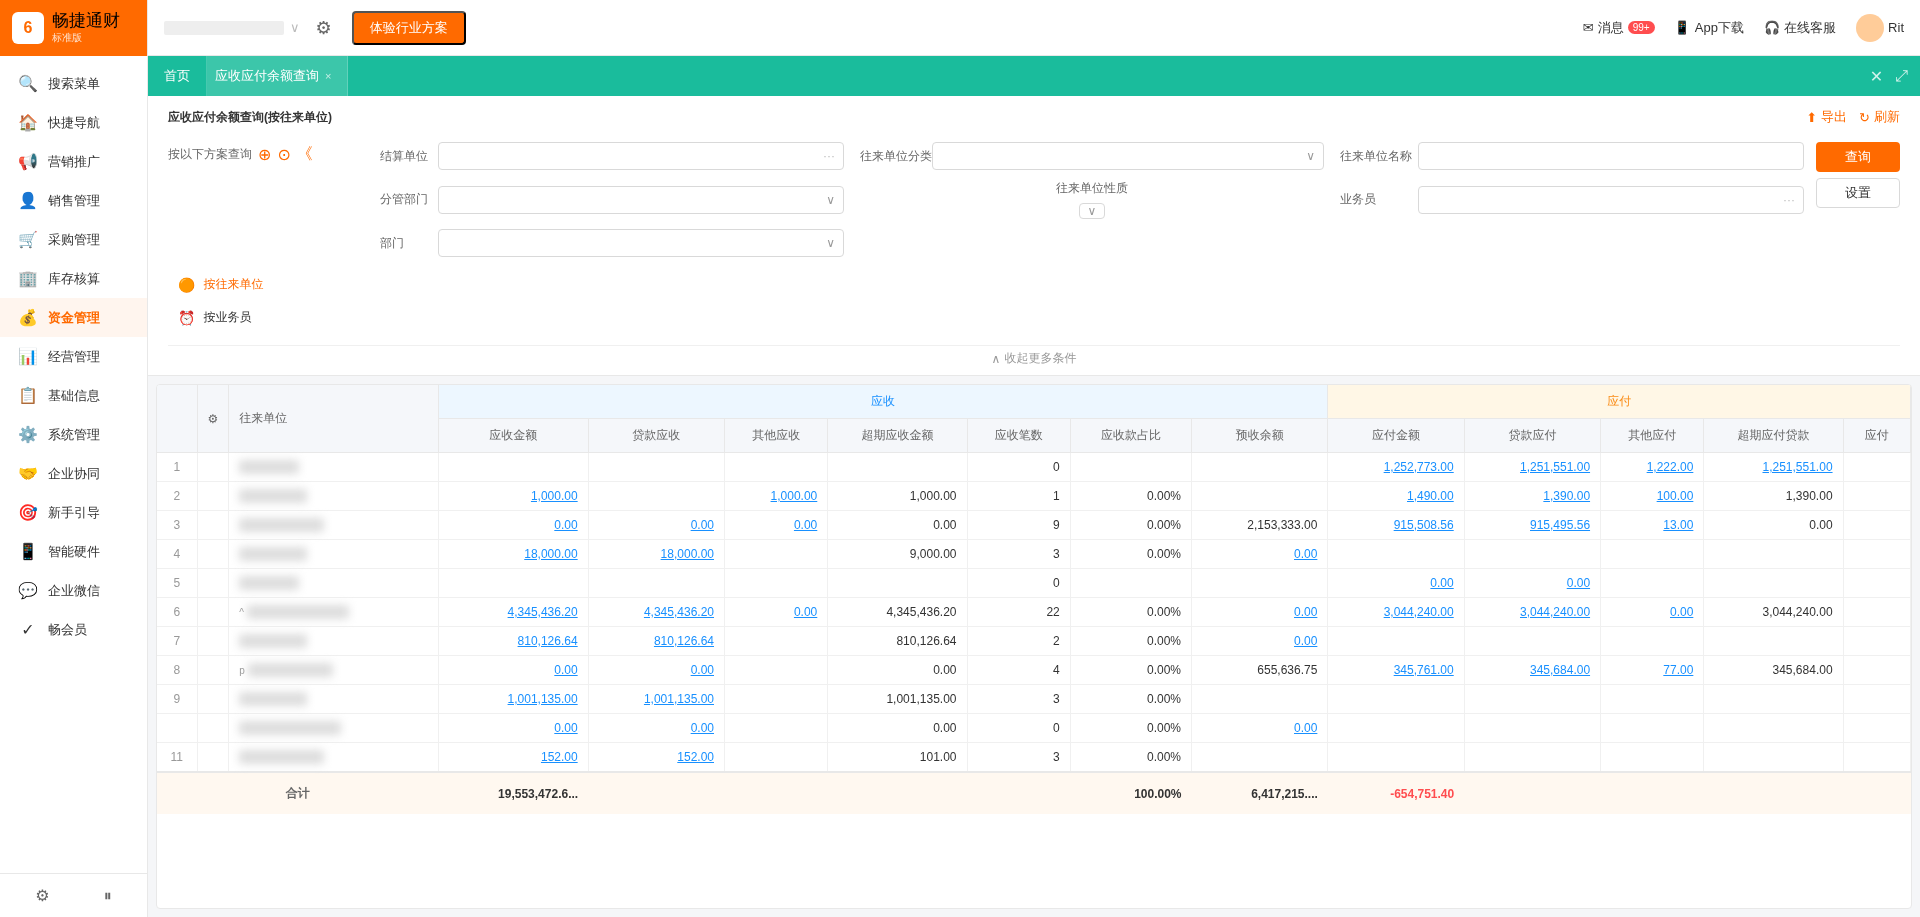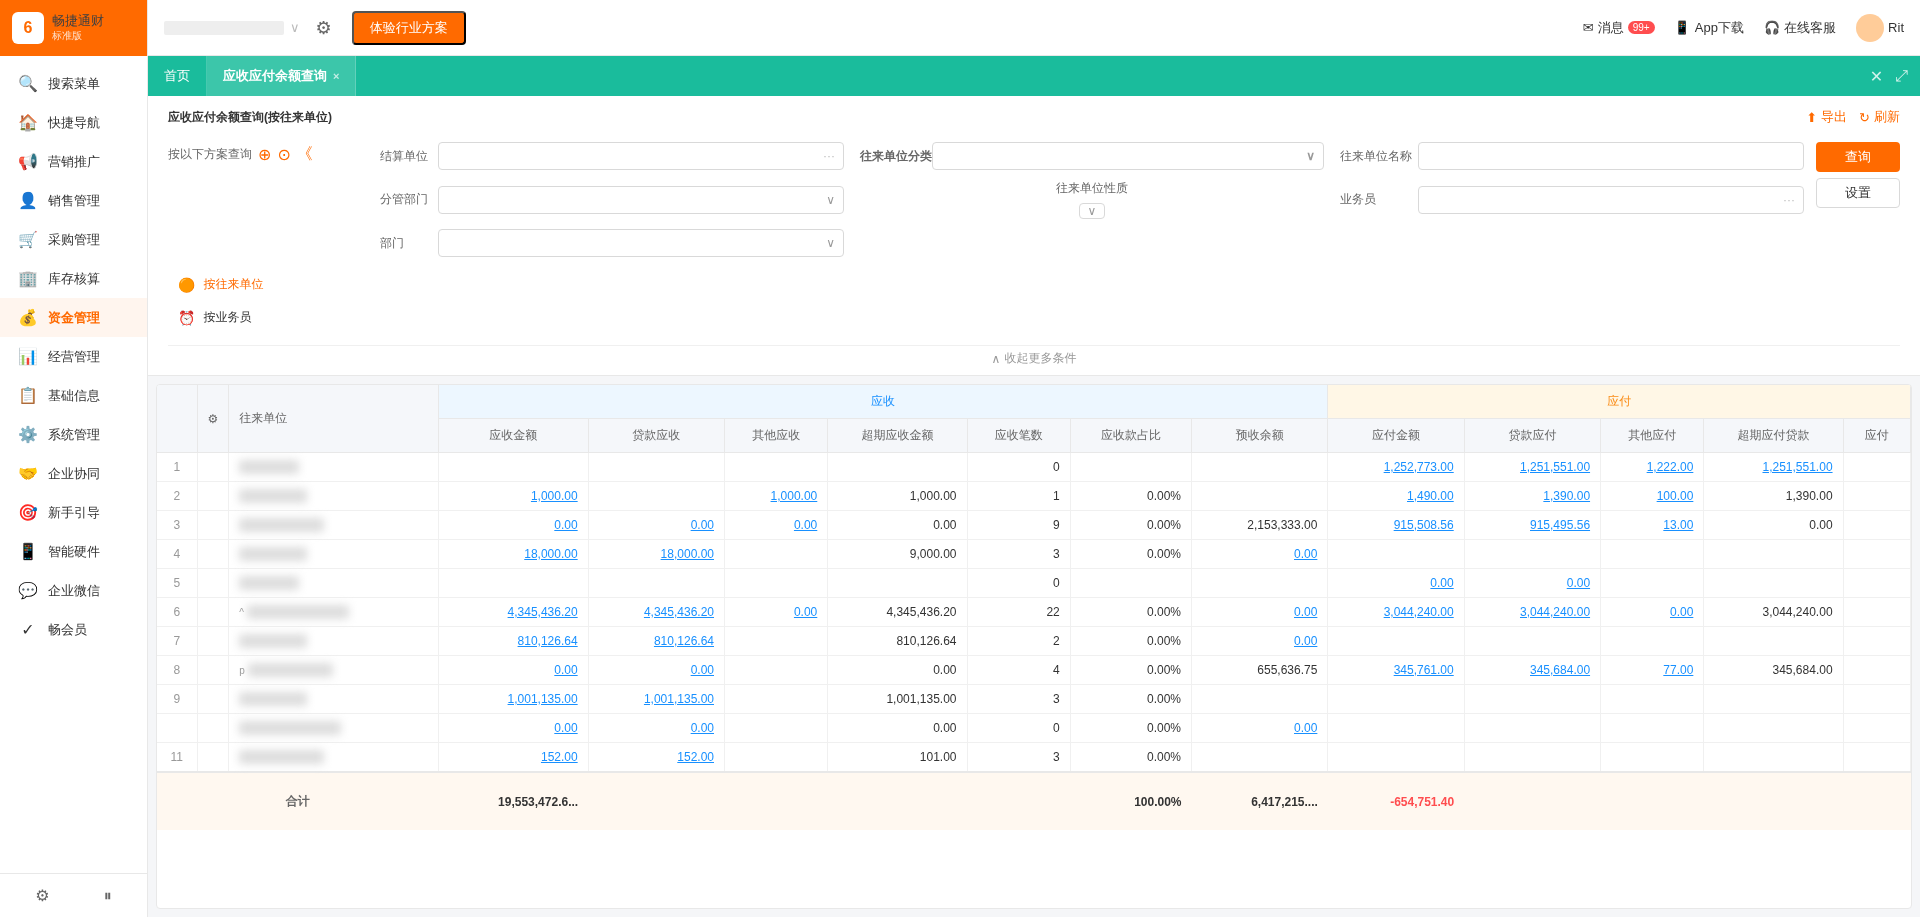--- a/index.html
+++ b/index.html
@@ -11,21 +11,21 @@
       background: #fff; border-right: 1px solid #e8e8e8; z-index: 100;
       display: flex; flex-direction: column;
     }
     .sidebar-logo {
       height: 56px; background: #ff6a00; display: flex; align-items: center; padding: 0 12px; gap: 8px;
     }
     .sidebar-logo-icon {
       width: 32px; height: 32px; background: #fff; border-radius: 6px;
       display: flex; align-items: center; justify-content: center; font-weight: bold; color: #ff6a00; font-size: 16px;
     }
-    .sidebar-logo-text { color: #404040; font-size: 13px; line-height: 1.2; }
+    .sidebar-logo-text { color: #000000; font-size: 17px; line-height: 1.2; }
     .sidebar-logo-sub { color: rgba(255,255,255,0.8); font-size: 10px; }
     .sidebar-nav { flex: 1; overflow-y: auto; padding: 8px 0; }
     .sidebar-item {
       display: flex; align-items: center; gap: 10px; padding: 10px 18px; cursor: pointer;
       color: #333; font-size: 13px; transition: background 0.2s;
     }
     .sidebar-item.active { background: #fff5ee; color: #ff6a00; font-weight: 600; }
     .sidebar-item .icon { font-size: 16px; width: 20px; text-align: center; }
     .sidebar-footer {
       height: 44px; border-top: 1px solid #e8e8e8; display: flex; align-items: center;
@@ -58,21 +58,21 @@
     
     .tabbar {
       position: fixed; left: 148px; top: 56px; right: 0; height: 40px;
       background: #1abc9c; display: flex; align-items: stretch; z-index: 98;
     }
     .tab {
       display: flex; align-items: center; gap: 6px; padding: 0 16px;
       cursor: pointer; font-size: 13px; color: rgba(255,255,255,0.85);
       border-right: 1px solid rgba(255,255,255,0.2);
     }
-    .tab.active { background: rgba(255,255,255,0.15); color: #fff; font-weight: 700; }
+    .tab.active { background: rgba(255,255,255,0.15); color: #fff; font-weight: 400; padding-left: 8px; }
     .tab.home { color: #fff; }
     .tab-close { color: rgba(255,255,255,0.7); font-size: 11px; cursor: pointer; }
     .tabbar-actions { margin-left: auto; display: flex; align-items: center; padding-right: 12px; gap: 12px; }
     .tabbar-actions span { color: rgba(255,255,255,0.8); font-size: 16px; cursor: pointer; }
 
     
     .main {
       position: fixed; left: 148px; top: 96px; right: 0; bottom: 0;
       background: #f5f6f8; overflow: hidden; display: flex; flex-direction: column;
     }
@@ -129,21 +129,21 @@
     }
     tbody tr { border-bottom: 1px solid #f0f0f0; }
     tbody td {
       padding: 7px 10px; color: #333; border-right: 1px solid #f0f0f0;
       white-space: nowrap; text-align: right;
     }
     tbody td.col-no { text-align: center; color: #999; }
     tbody td.col-name { text-align: left; }
     tbody td.link { color: #1890ff; text-decoration: underline; cursor: pointer; }
     tfoot tr { background: #fff8f0; border-top: 2px solid #e8e8e8; }
-    tfoot td { padding: 20px 10px; font-weight: 600; color: #333; text-align: right; }
+    tfoot td { padding: 12px 10px; font-weight: 600; color: #333; text-align: right; }
     tfoot td.label { text-align: center; color: #666; }
     tfoot td.negative { color: #ff4d4f; }
 
     
     ::-webkit-scrollbar { width: 6px; height: 6px; }
     ::-webkit-scrollbar-track { background: #f1f1f1; }
     ::-webkit-scrollbar-thumb { background: #ccc; border-radius: 3px; }
 
     .blurred-text {
       display: inline-block;
@@ -307,21 +307,21 @@
 
       <div style="flex:1; display:grid; grid-template-columns:1fr 1fr 1fr; gap:10px 16px; padding: 4px 12px;">
 
         <div style="display:flex; align-items:center; gap:6px;">
           <label style="color:#666; font-size:12px; white-space:nowrap; min-width:52px;">结算单位</label>
           <div style="flex:1; height:28px; border:1px solid #d9d9d9; border-radius:4px; padding:0 8px; display:flex; align-items:center; justify-content:space-between; cursor:pointer; background:#fff; font-size:12px;">
             <span style="color:#bbb;"></span>
             <span style="color:#bbb;">···</span>
           </div>
         </div>
-        <div style="display:flex; align-items:center; font-weight:bold;">
+        <div style="display:flex; align-items:center; ">
           <label style="color:#666; font-size:12px; white-space:nowrap; min-width:72px;">往来单位分类</label>
           <div style="flex:1; height:28px; border:1px solid #d9d9d9; border-radius:4px; padding:0 8px; display:flex; align-items:center; justify-content:space-between; cursor:pointer; background:#fff; font-size:12px;">
             <span style="color:#333;"></span>
             <span style="color:#999;">∨</span>
           </div>
         </div>
         <div style="display:flex; align-items:center; gap:6px;">
           <label style="color:#666; font-size:12px; white-space:nowrap; min-width:72px;">往来单位名称</label>
           <div style="flex:1; height:28px; border:1px solid #d9d9d9; border-radius:4px; padding:0 8px; display:flex; align-items:center; justify-content:space-between; cursor:pointer; background:#fff; font-size:12px;">
             <span style="color:#bbb;"></span>

